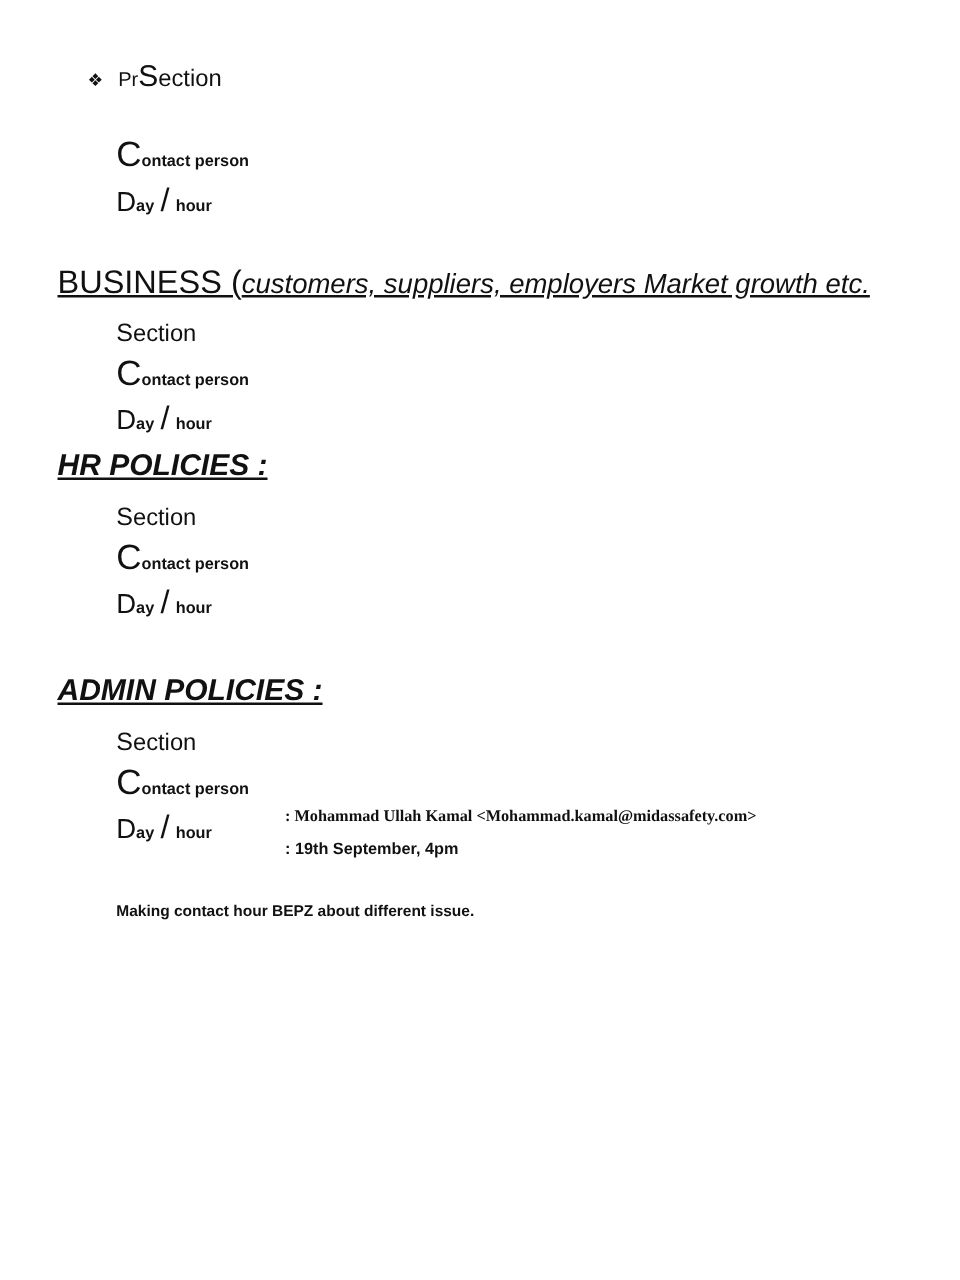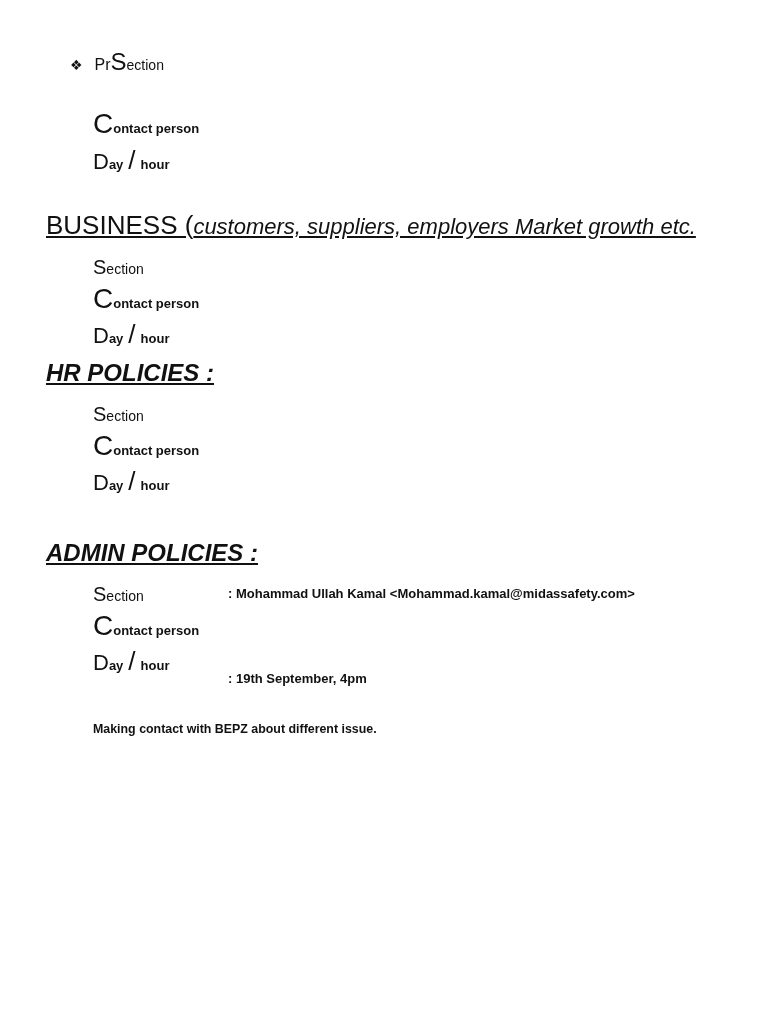--- a/index.html
+++ b/index.html
@@ -1,21 +1,21 @@
 <!DOCTYPE html>
 <html><head>
 <meta charset="utf-8">
 <style>
   html, body { margin: 0; padding: 0; background: #ffffff; }
   body { width: 768px; height: 1024px; position: relative; overflow: hidden;
          font-family: "Liberation Sans", sans-serif; color: #111; }
   .abs { position: absolute; white-space: nowrap; }
   .big { font-size: 28px; line-height: 1; }
   .small { font-size: 13px; font-weight: bold; }
-  .smallreg { font-size: 14px; }
+  .smallreg { font-size: 19px; }
   .line { display: flex; align-items: baseline; }
   .h1 { font-size: 26px; text-decoration: underline; }
   .h1 .it { font-style: italic; font-size: 22px; }
   .h2 { font-size: 24px; font-weight: bold; font-style: italic; text-decoration: underline; }
   .val { font-size: 13px; font-weight: bold; }
   .para { font-size: 12.4px; font-weight: bold; line-height: 16.5px; white-space: normal; width: 630px; }
   .bullet { font-size: 14px; margin-right: 12px; }
   .slash { font-size: 26px; margin: 0 5px; }
 </style>
 </head>
@@ -75,24 +75,24 @@
 
 <div class="abs h2" style="left:46px; top:539px;">ADMIN POLICIES :</div>
 <div class="abs line" style="left:93px; top:583px;">
   <span style="font-size:20px;">S</span>
     <span class="smallreg">ection</span>
 </div>
 <div class="abs line" style="left:93px; top:612px;">
   <span class="big">C</span>
     <span class="small">ontact person</span>
 </div>
-<div class="abs val" style="left:228px; top:586px;">: Mohammad Ullah Kamal &lt;Mohammad.kamal@midassafety.com&gt;</div>
+<div class="abs val" style="left:228px; top:645px;font-family:Liberation Serif, serif;">: Mohammad Ullah Kamal &lt;Mohammad.kamal@midassafety.com&gt;</div>
 <div class="abs line" style="left:93px; top:646px;">
   <span style="font-size:22px;">D</span>
     <span class="small">ay</span>
     <span class="slash">/</span>
     <span class="small">hour</span>
 </div>
 <div class="abs val" style="left:228px; top:671px;">: 19th September, 4pm</div>
 
 <div class="abs para" style="left:93px; top:721px;">
-  <div>Making contact with BEPZ about different issue.</div>
+  <div>Making contact hour BEPZ about different issue.</div>
 </div>
 
 </body></html>

